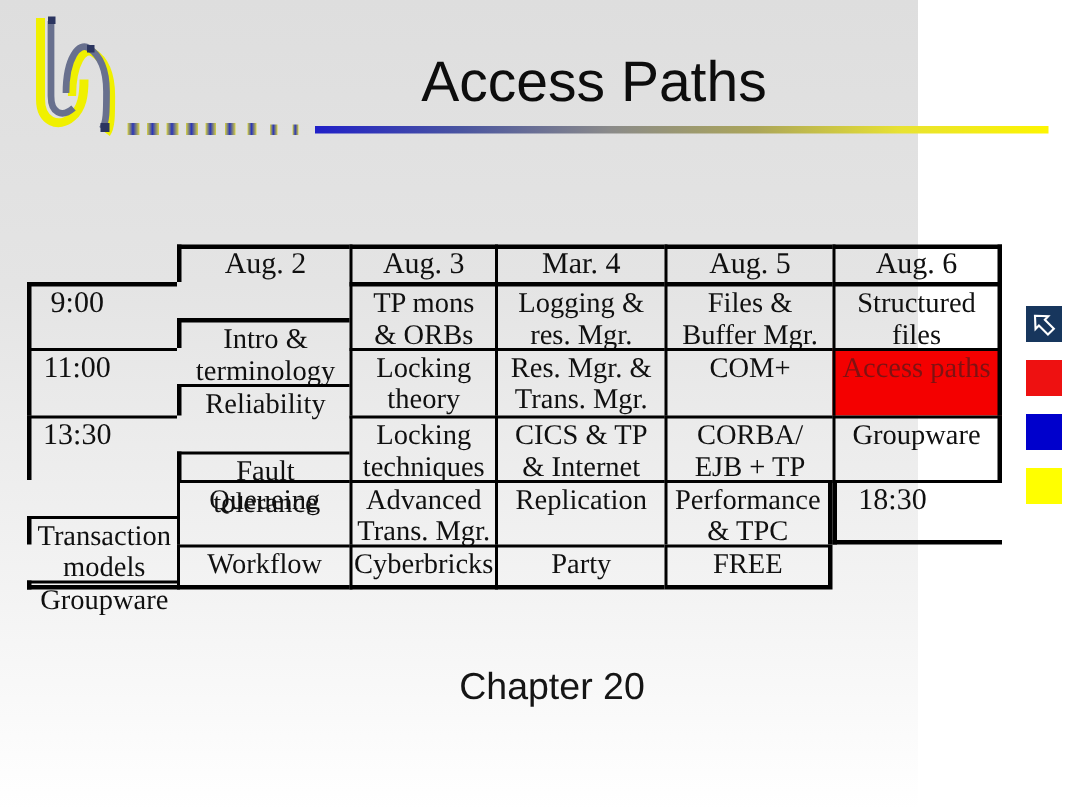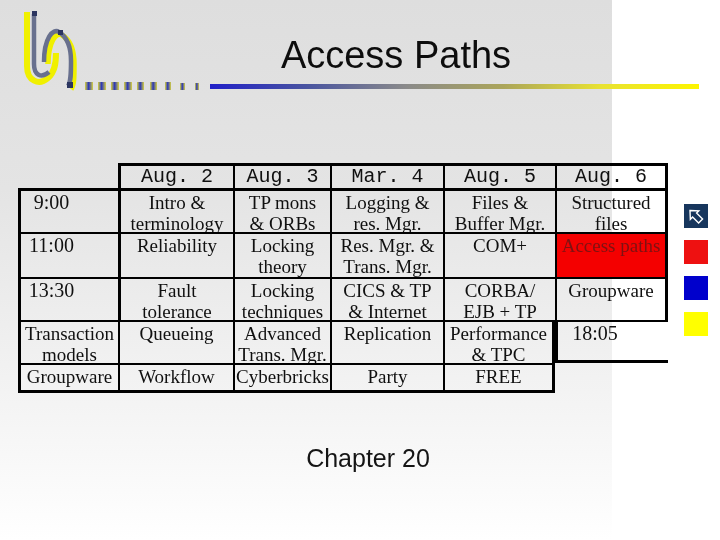--- a/index.html
+++ b/index.html
@@ -22,27 +22,27 @@
     display:grid;
     grid-template-columns:100px 115px 97px 113px 112px 113px;
     grid-template-rows:25px 44px 45px 43px 43px 30px;
   }
   .cell{
     box-sizing:border-box;text-align:center;vertical-align:top;
     font-size:19px;line-height:21px;padding-top:1px;
     white-space:pre-line;color:#101010;
   }
   .corner{border:none;}
-  .th{border-top:3px solid #000;border-left:2px solid #000;font-size:20px;line-height:21px;padding-top:0;font-family:Liberation Mono, monospace;}
+  .th{border-top:3px solid #000;border-left:2px solid #000;font-size:20px;line-height:21px;padding-top:0;}
   .th.first{border-left:3px solid #000;}
   .th.last{border-right:3px solid #000;}
   .time{border-left:3px solid #000;border-top:2px solid #000;font-size:20px;padding-right:36px;}
   .time.r1{border-top:3px solid #000;}
   .data{border-left:2px solid #000;border-top:2px solid #000;}
-  .data.c1{border-left:3px solid #000;}
+  .data.c1{border-left:3px solid #000;margin-top:24px;}
   .data.last{border-right:3px solid #000;}
   .data.r1{border-top:3px solid #000;}
   .rowlast{border-bottom:3px solid #000;}
   .caption{
     position:absolute;left:0;top:444px;width:736px;text-align:center;
     font-family:"Liberation Sans",sans-serif;font-size:25px;color:#151515;
   }
   .navstack{position:absolute;left:684px;top:204px;width:24px;}
   .navbtn{position:absolute;left:0;width:24px;height:24px;cursor:pointer;}
   .navbtn.b1{top:0;}
@@ -130,21 +130,21 @@
 
     <div class="cell data c1">Transaction
 models</div>
     <div class="cell data">Queueing</div>
     <div class="cell data">Advanced
 Trans. Mgr.</div>
     <div class="cell data">Replication</div>
     <div class="cell data last">Performance
 &amp; TPC</div>
 
-    <div class="cell time rowlast">18:05</div>
+    <div class="cell time rowlast">18:30</div>
     <div class="cell data c1 rowlast">Groupware</div>
     <div class="cell data rowlast">Workflow</div>
     <div class="cell data rowlast">Cyberbricks</div>
     <div class="cell data rowlast">Party</div>
     <div class="cell data rowlast last">FREE</div>
   </div>
 
   <div class="navstack">
     <div class="navbtn b1" style="background: rgb(23, 54, 93);">
       <svg viewBox="0 0 24 24">

